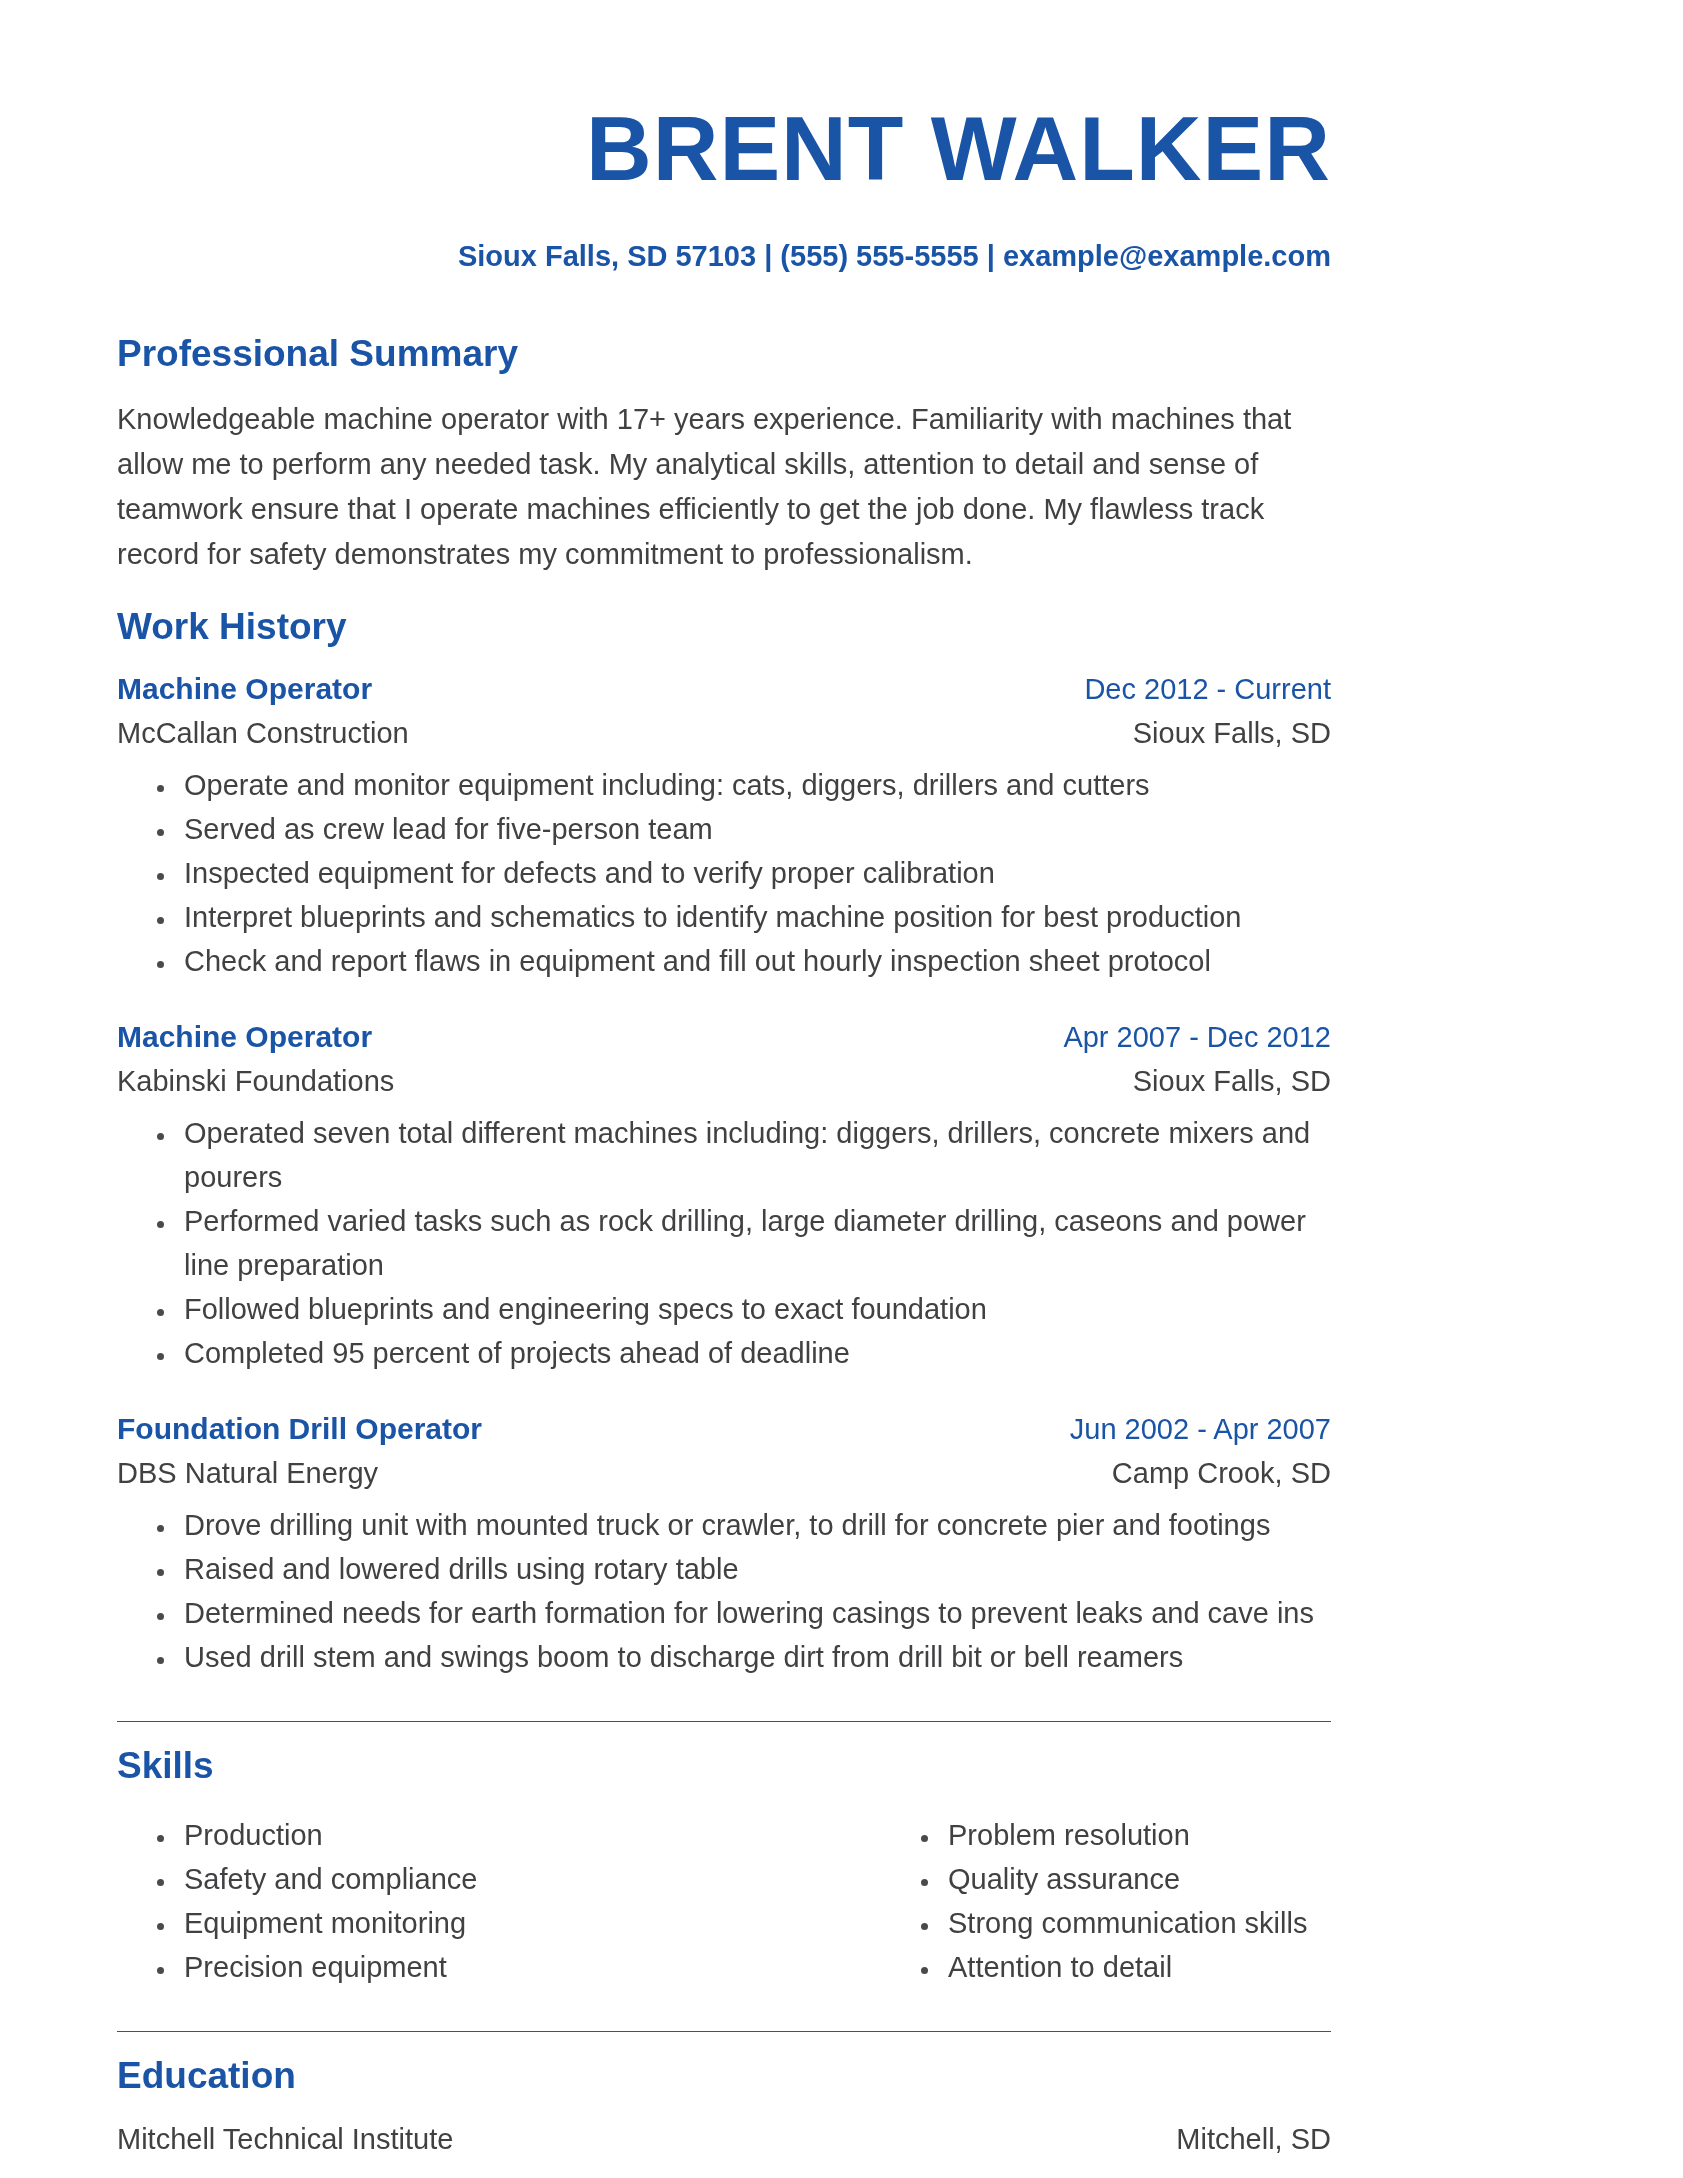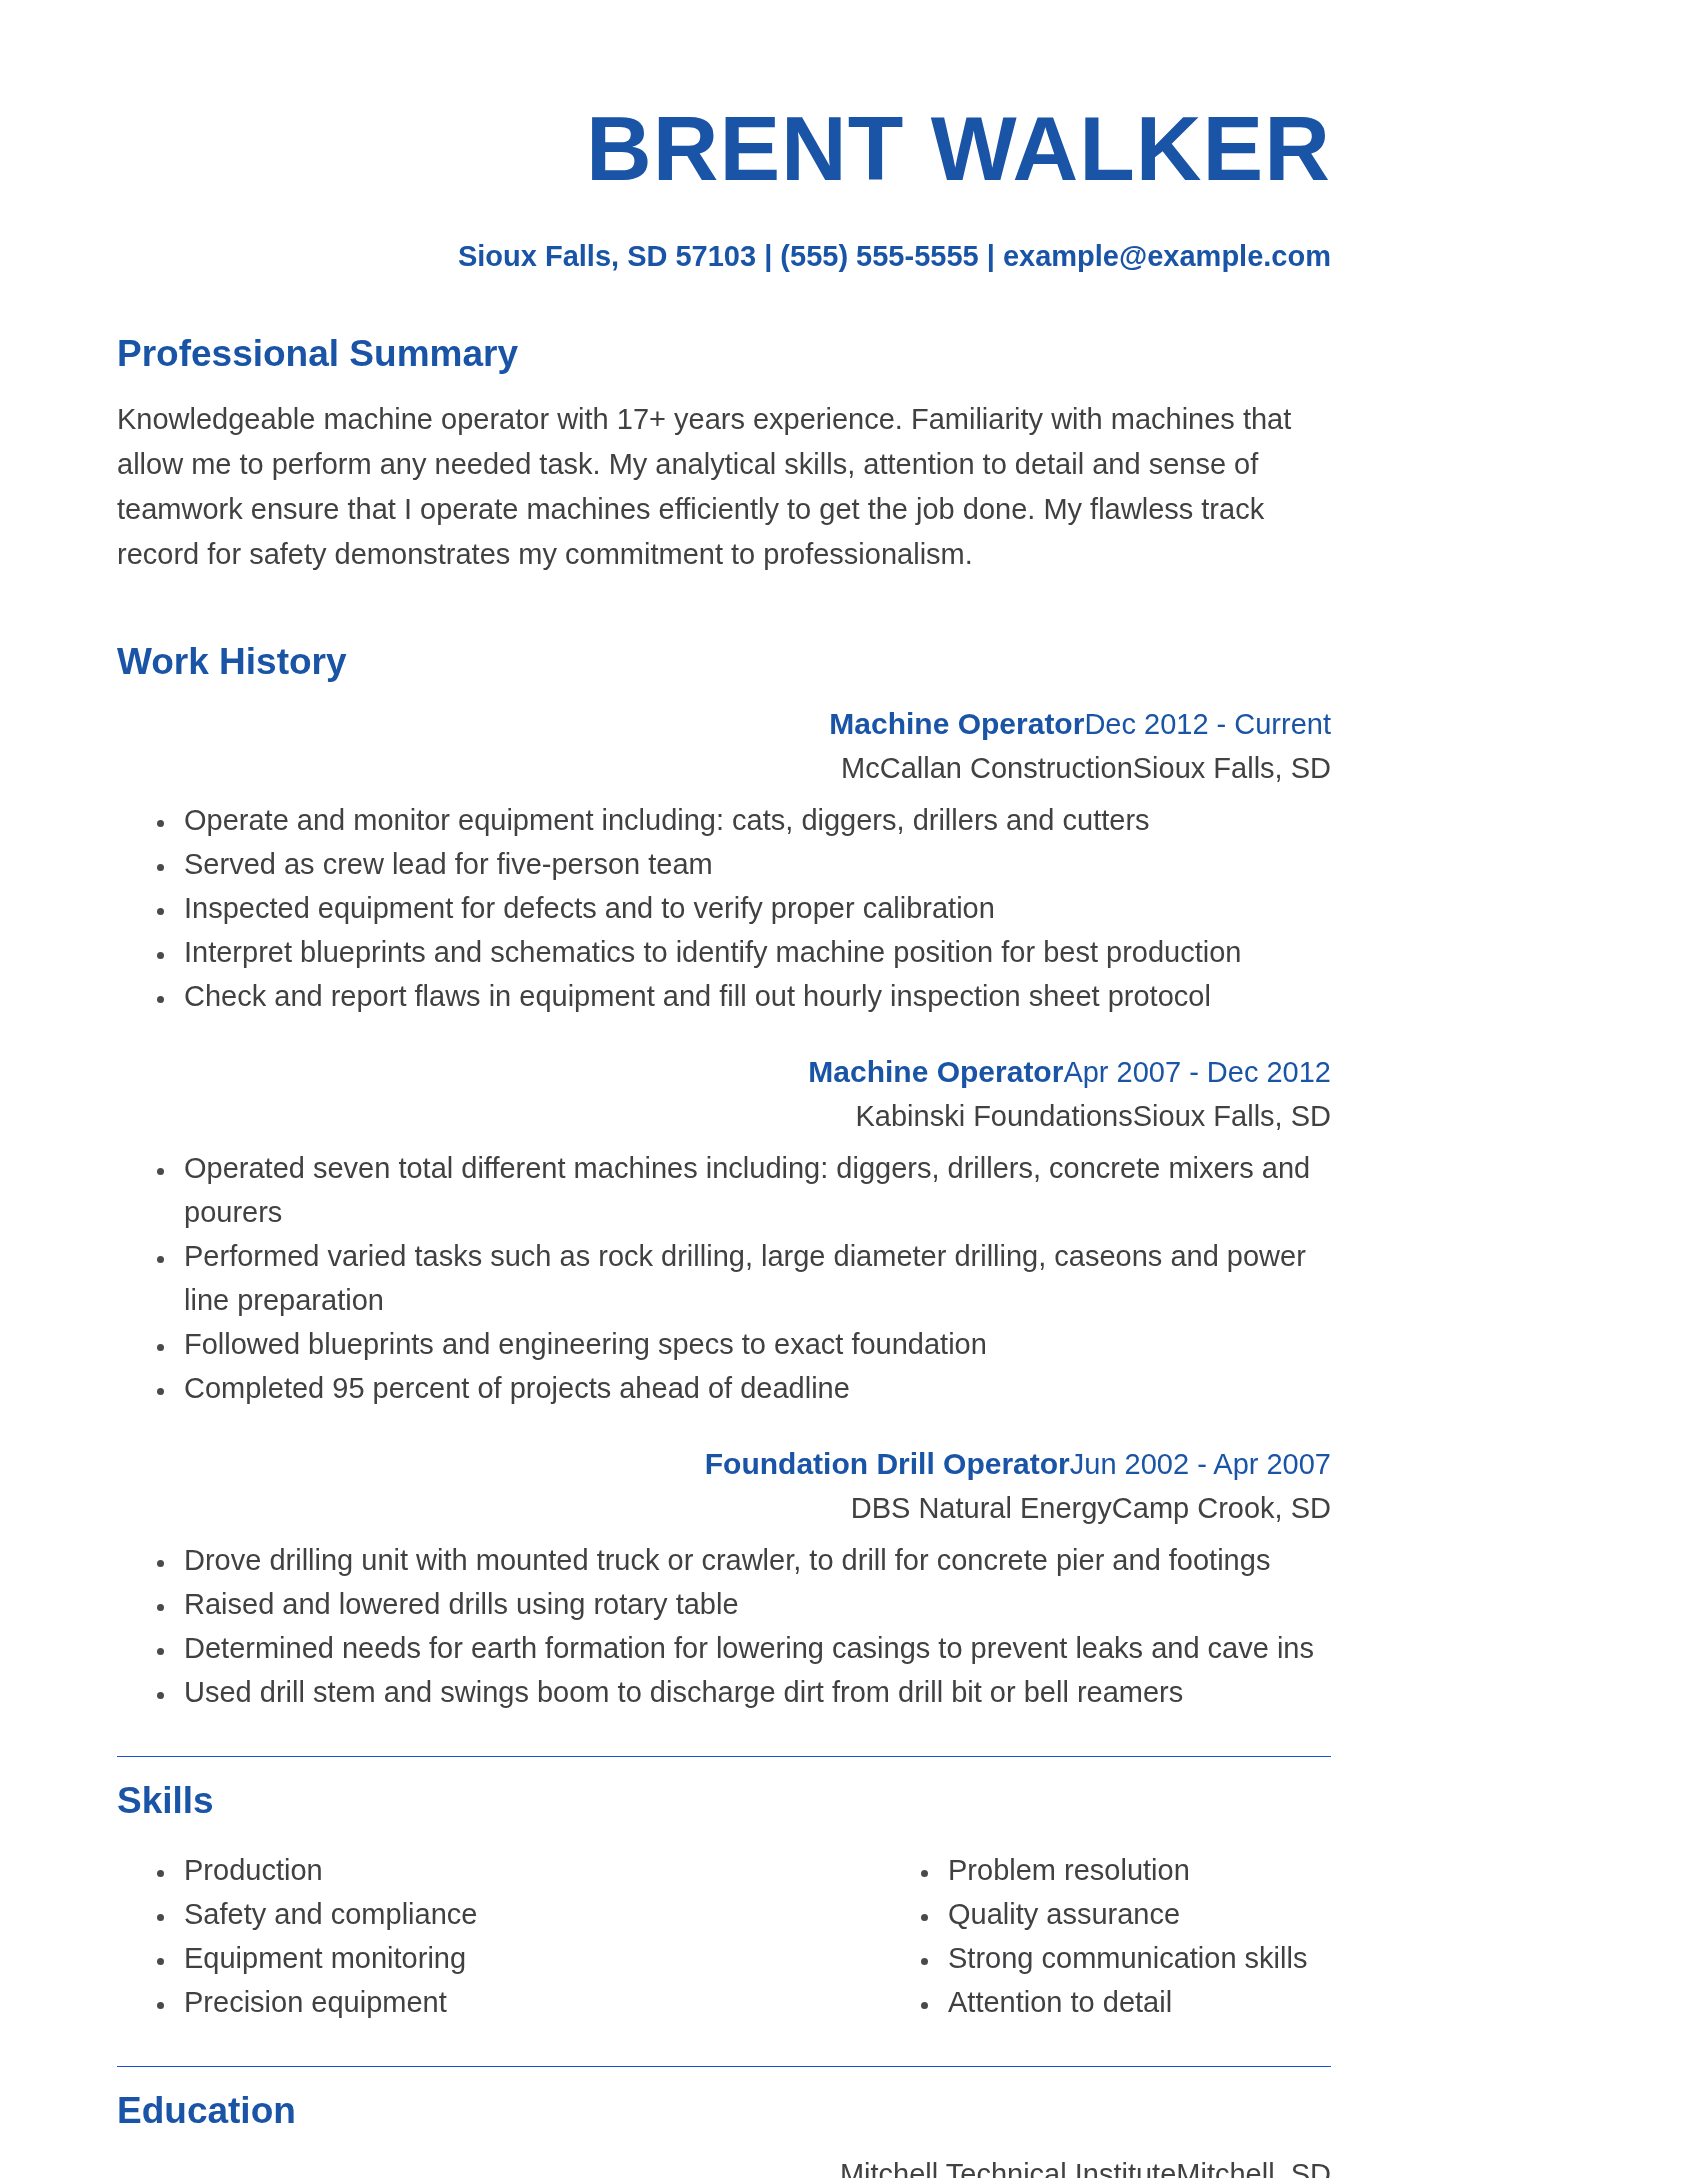--- a/index.html
+++ b/index.html
@@ -27,21 +27,21 @@
     font-weight:bold;
     letter-spacing:1px;
     color:var(--accent);
   }
   .contact{
     margin-top:46px;
     font-size:29px;
     font-weight:bold;
     color:var(--accent);
   }
-  .section{ margin-top:65px; }
+  .section{ margin-top:30px; }
   .section.first{ margin-top:61px; }
   .section.rule{
     border-top:1px solid #1d4ed8;
     padding-top:24px;
     margin-top:42px;
   }
   h2.section-heading{
     margin:0 0 22px 0;
     font-size:37px;
     line-height:1.1;
@@ -50,21 +50,21 @@
   }
   .summary-text{
     margin:0;
     font-size:29px;
     line-height:45px;
     color:var(--body);
   }
   .job + .job{ margin-top:34px; }
   .split-line{
     display:flex;
-    justify-content:flex-end;
+    justify-content:space-between;
     align-items:baseline;
     line-height:40px;
   }
   .job-title{
     font-size:30px;
     font-weight:bold;
     color:var(--accent);
   }
   .job-dates{
     font-size:29px;

